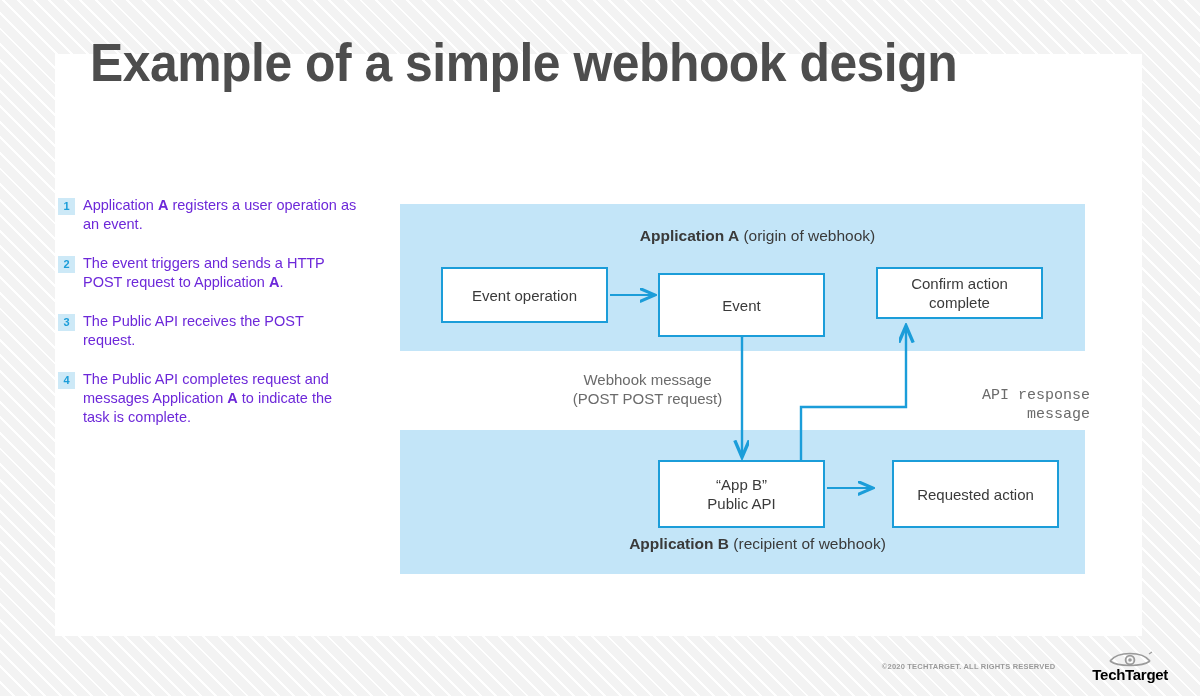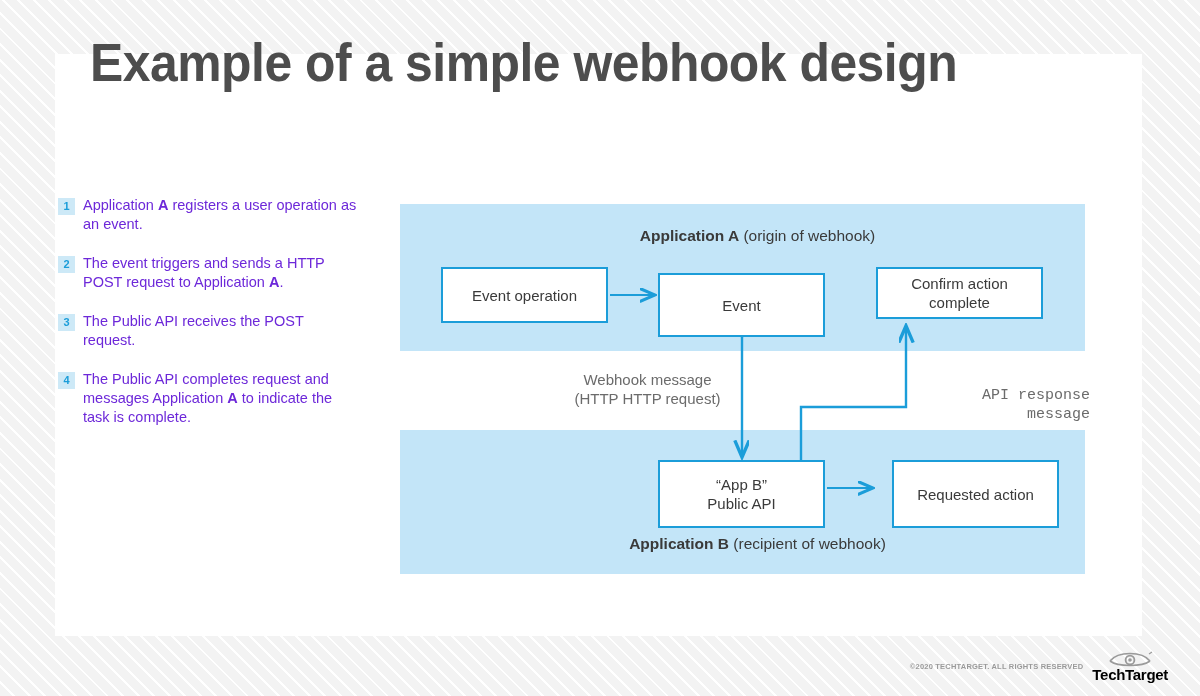--- a/index.html
+++ b/index.html
@@ -149,20 +149,21 @@
     overflow: visible;
   }
 
   
   #footer {
     position: absolute;
     right: 32px;
     bottom: 14px;
     display: flex;
     align-items: center;
+    gap: 28px;
   }
   #copyright {
     font-size: 7.5px;
     font-weight: bold;
     color: #9a9a9a;
     letter-spacing: 0.2px;
     margin-right: 9px;
   }
   #tt-logo {
     display: flex;
@@ -271,21 +272,21 @@
       <span>Public API</span>
     </span>
   </div>
 
   <div class="box" id="box-requested">
     <span>Requested action</span>
   </div>
 
   <div class="conn-label" id="label-webhook">
     <span>Webhook message</span><br>
-    <span>(HTTP HTTP request)</span>
+    <span>(POST POST request)</span>
   </div>
 
   <div class="conn-label" id="label-api">
     <span>API response</span><br>
     <span>message</span>
   </div>
 
 </div>
 
 <div id="footer">

